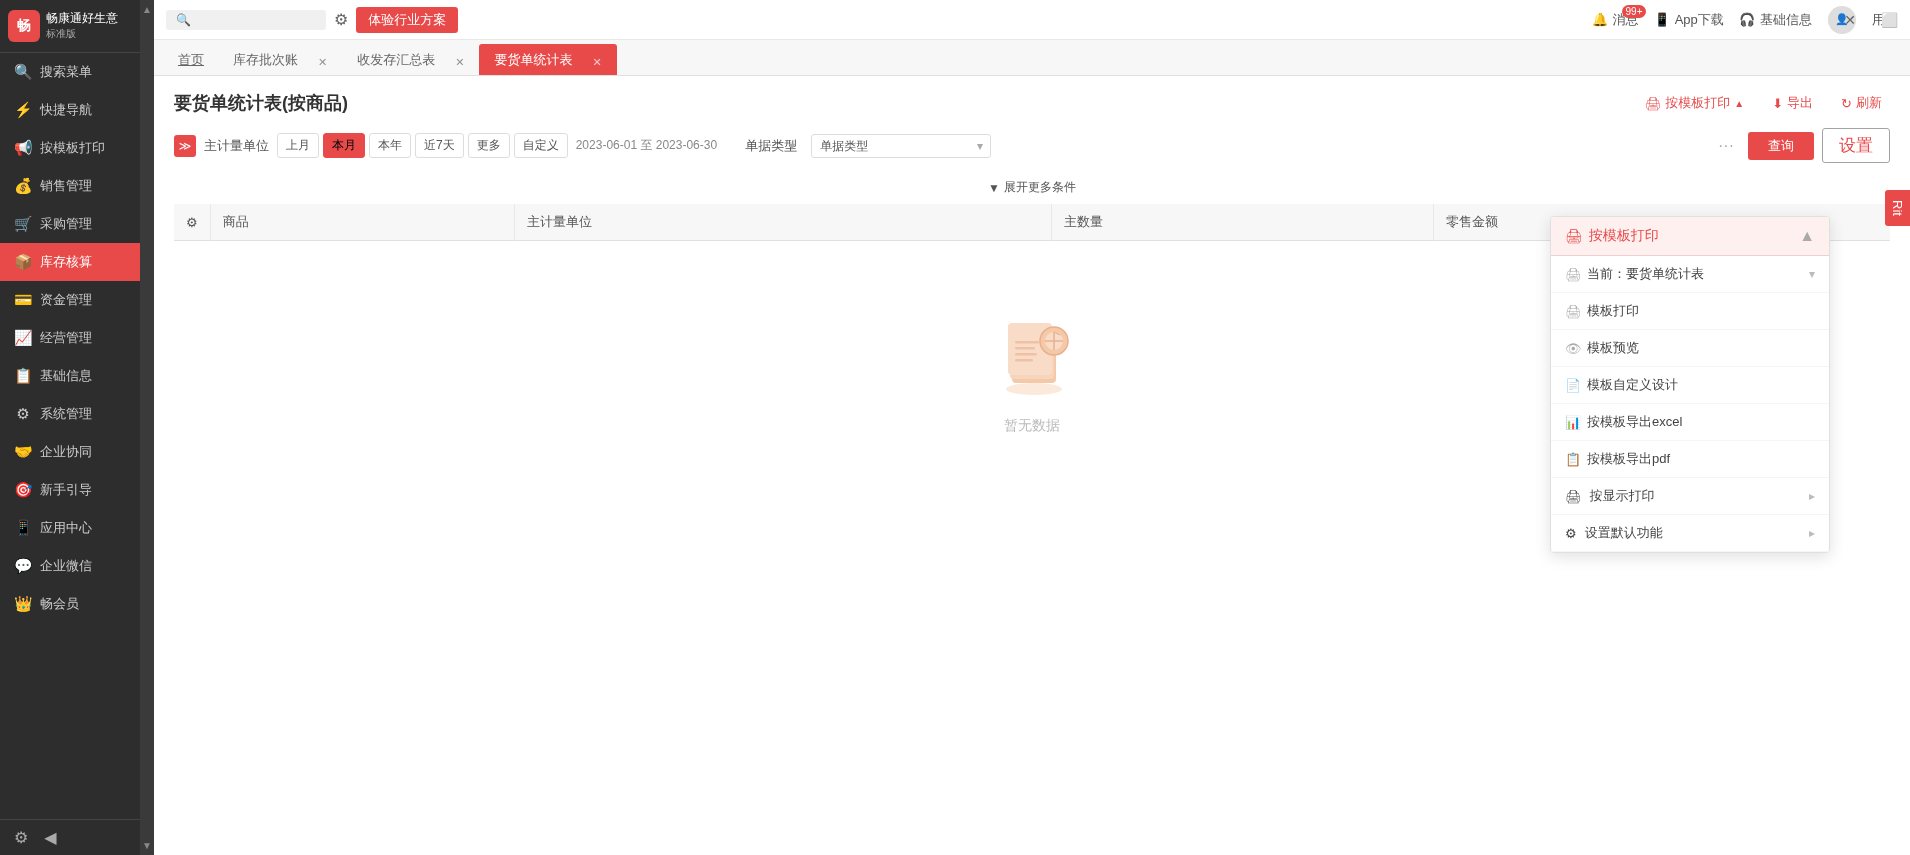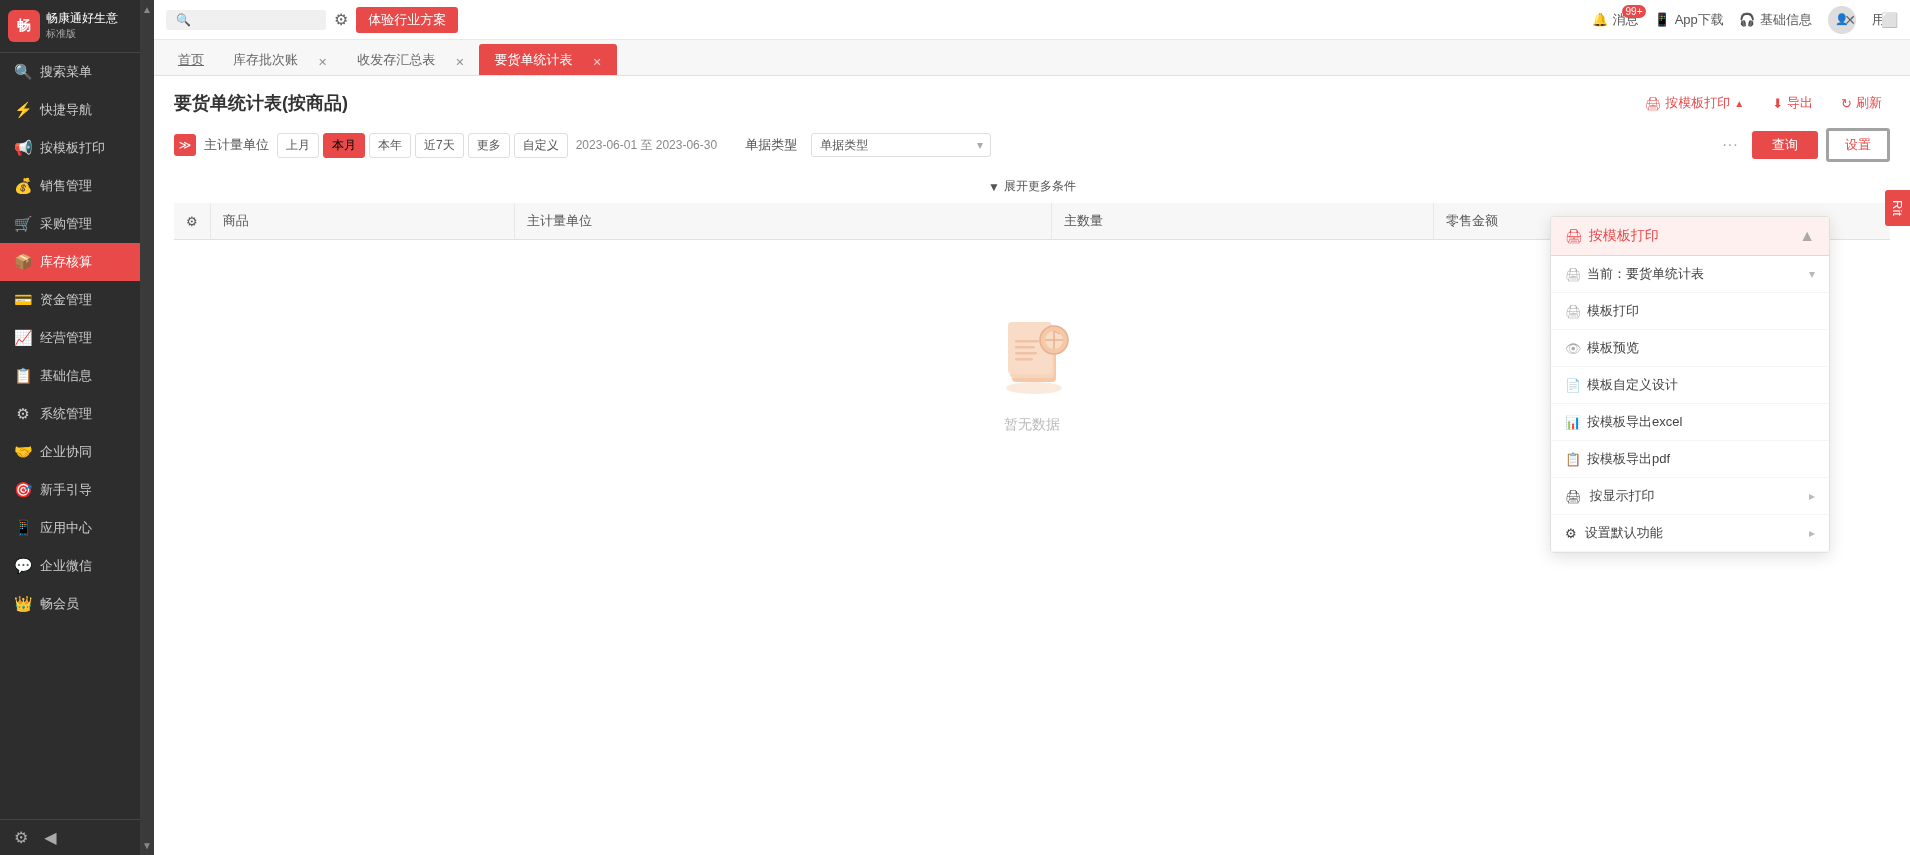--- a/index.html
+++ b/index.html
@@ -457,26 +457,26 @@
     .query-btn {
       background: #e84a4a;
       color: #fff;
       border: none;
       border-radius: 3px;
       padding: 5px 20px;
       font-size: 13px;
       cursor: pointer;
     }
     .settings-btn {
-      border: 3px solid #a3a3a3;
+      border: 1px solid #a3a3a3;
       color: #e84a4a;
       background: #fff;
       border-radius: 3px;
       padding: 5px 16px;
-      font-size: 13px;
+      font-size: 17px;
       cursor: pointer;
     }
     .more-btn {
       color: #aaa;
       font-size: 16px;
       cursor: pointer;
       padding: 2px 6px;
     }
   </style>
 </head>

